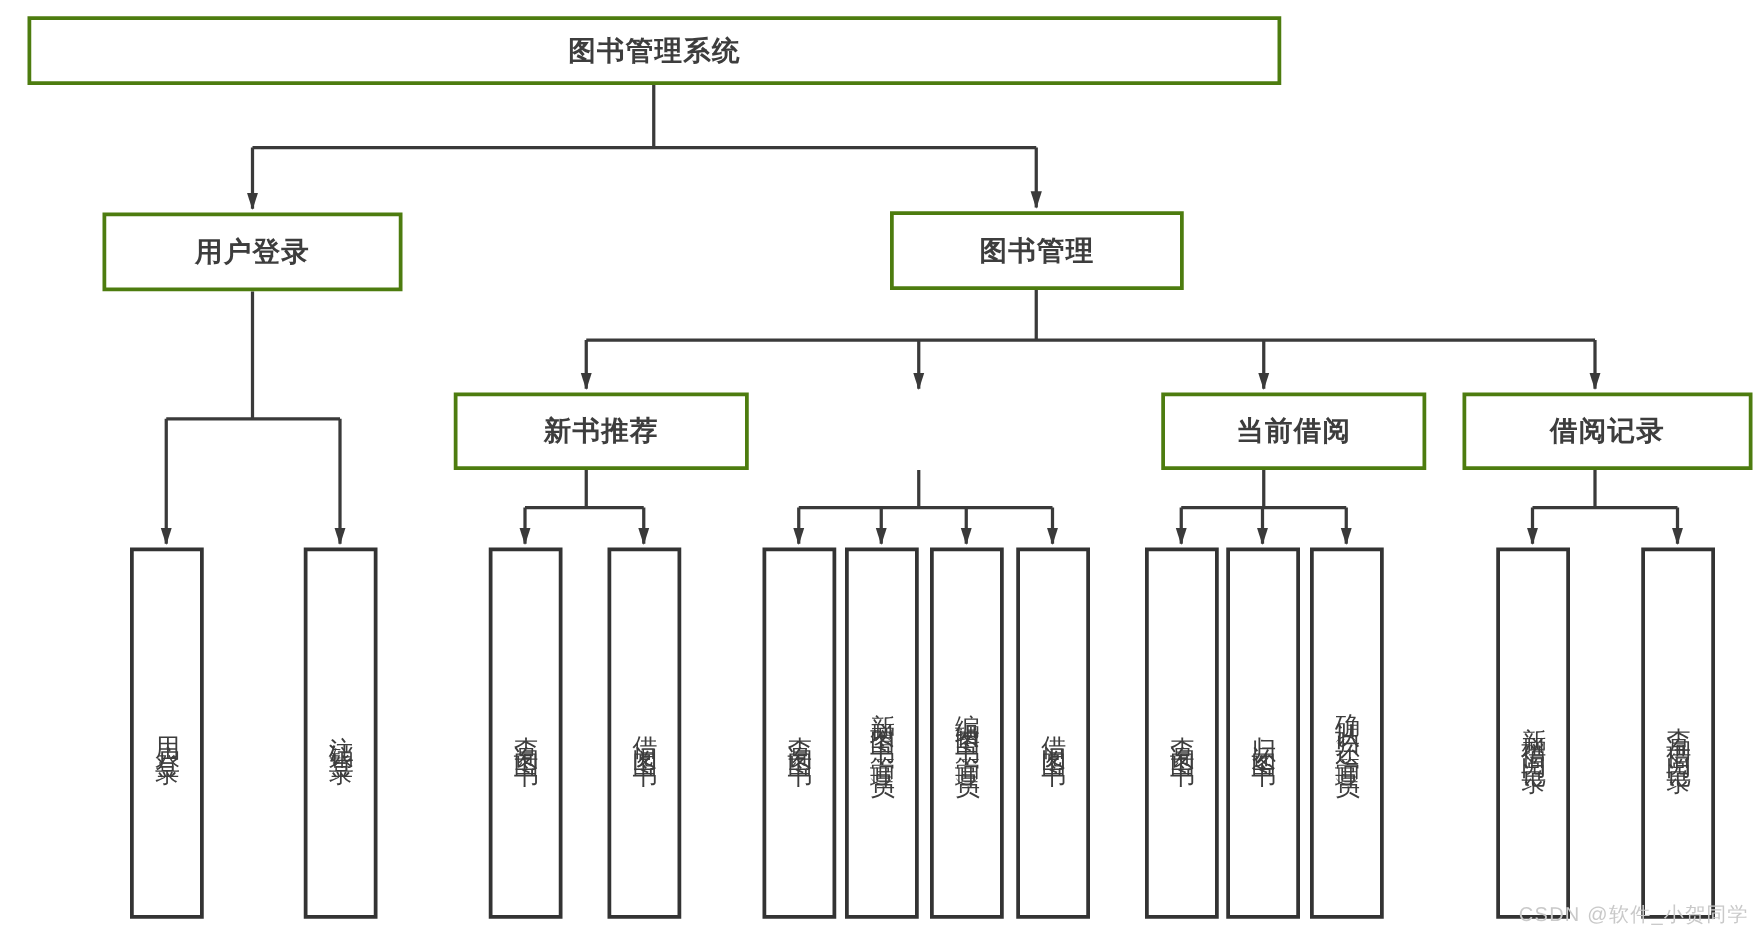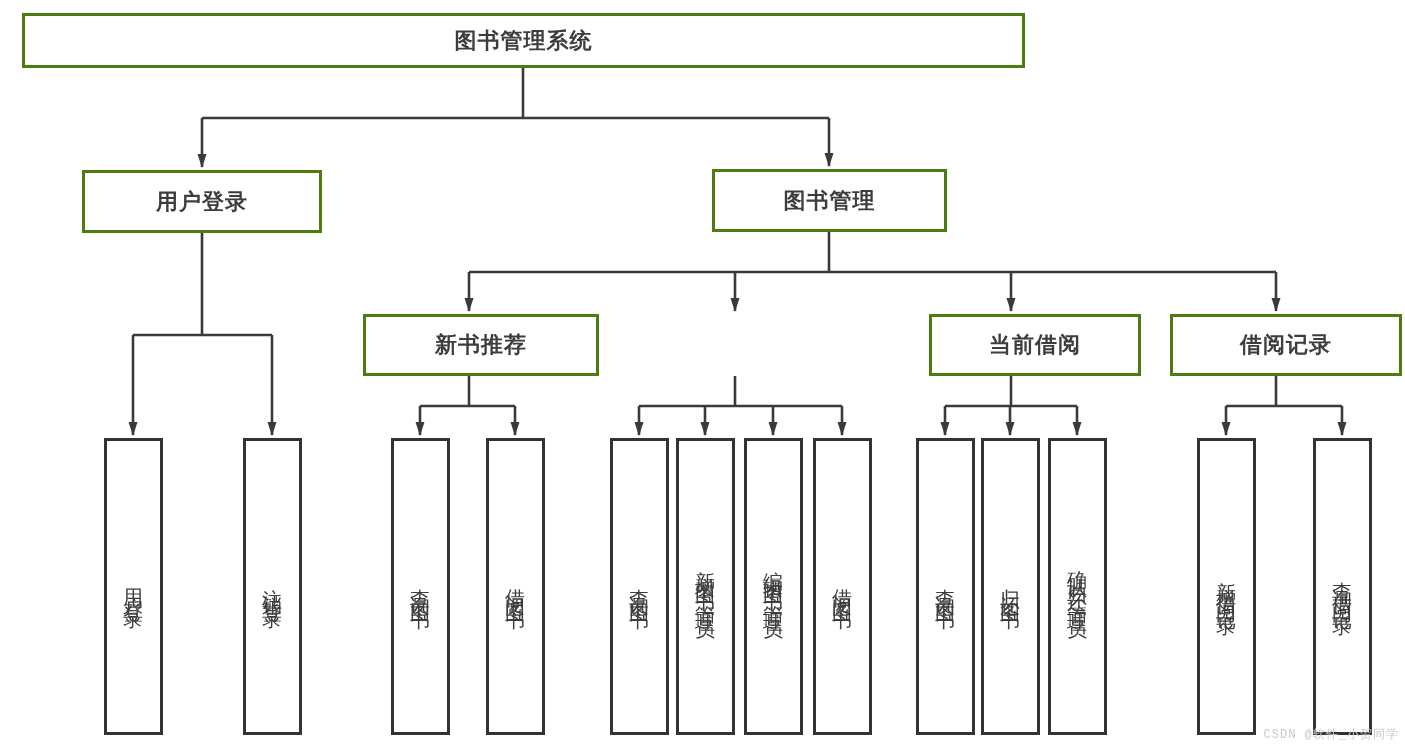--- a/index.html
+++ b/index.html
@@ -43,23 +43,22 @@
   #n-current{left:905px;top:314px;width:212px;height:62px;margin-left:24px;}
   #n-records{left:1170px;top:314px;width:232px;height:62px;}
   .leaf{top:438px;width:59px;height:297px;}
   #lf-ulogin{left:104px;}  #lf-ulogout{left:243px;}
   #lf-nb1{left:391px;}     #lf-nb2{left:486px;}
   #lf-bb1{left:610px;}     #lf-bb2{left:676px;}  #lf-bb3{left:744px;}  #lf-bb4{left:813px;}
   #lf-cb1{left:916px;}     #lf-cb2{left:981px;}  #lf-cb3{left:1048px;}
   #lf-br1{left:1197px;}    #lf-br2{left:1313px;}
   #watermark{
     position:absolute;right:6px;bottom:4px;
-    color:#c9c9c9;font-size:12px;letter-spacing:1px;
+    color:#c9c9c9;font-size:16px;letter-spacing:1px;
     pointer-events:none;
-    font-family:Liberation Mono, monospace;
   }
 </style>
 </head>
 <body>
 
 <div id="stage">
 
   <svg id="wires" viewBox="0 0 1405 747" xmlns="http://www.w3.org/2000/svg">
     <defs>
       <marker id="arrow" viewBox="0 0 14 12" refX="13" refY="6" markerUnits="userSpaceOnUse" markerWidth="14" markerHeight="12" orient="auto">

